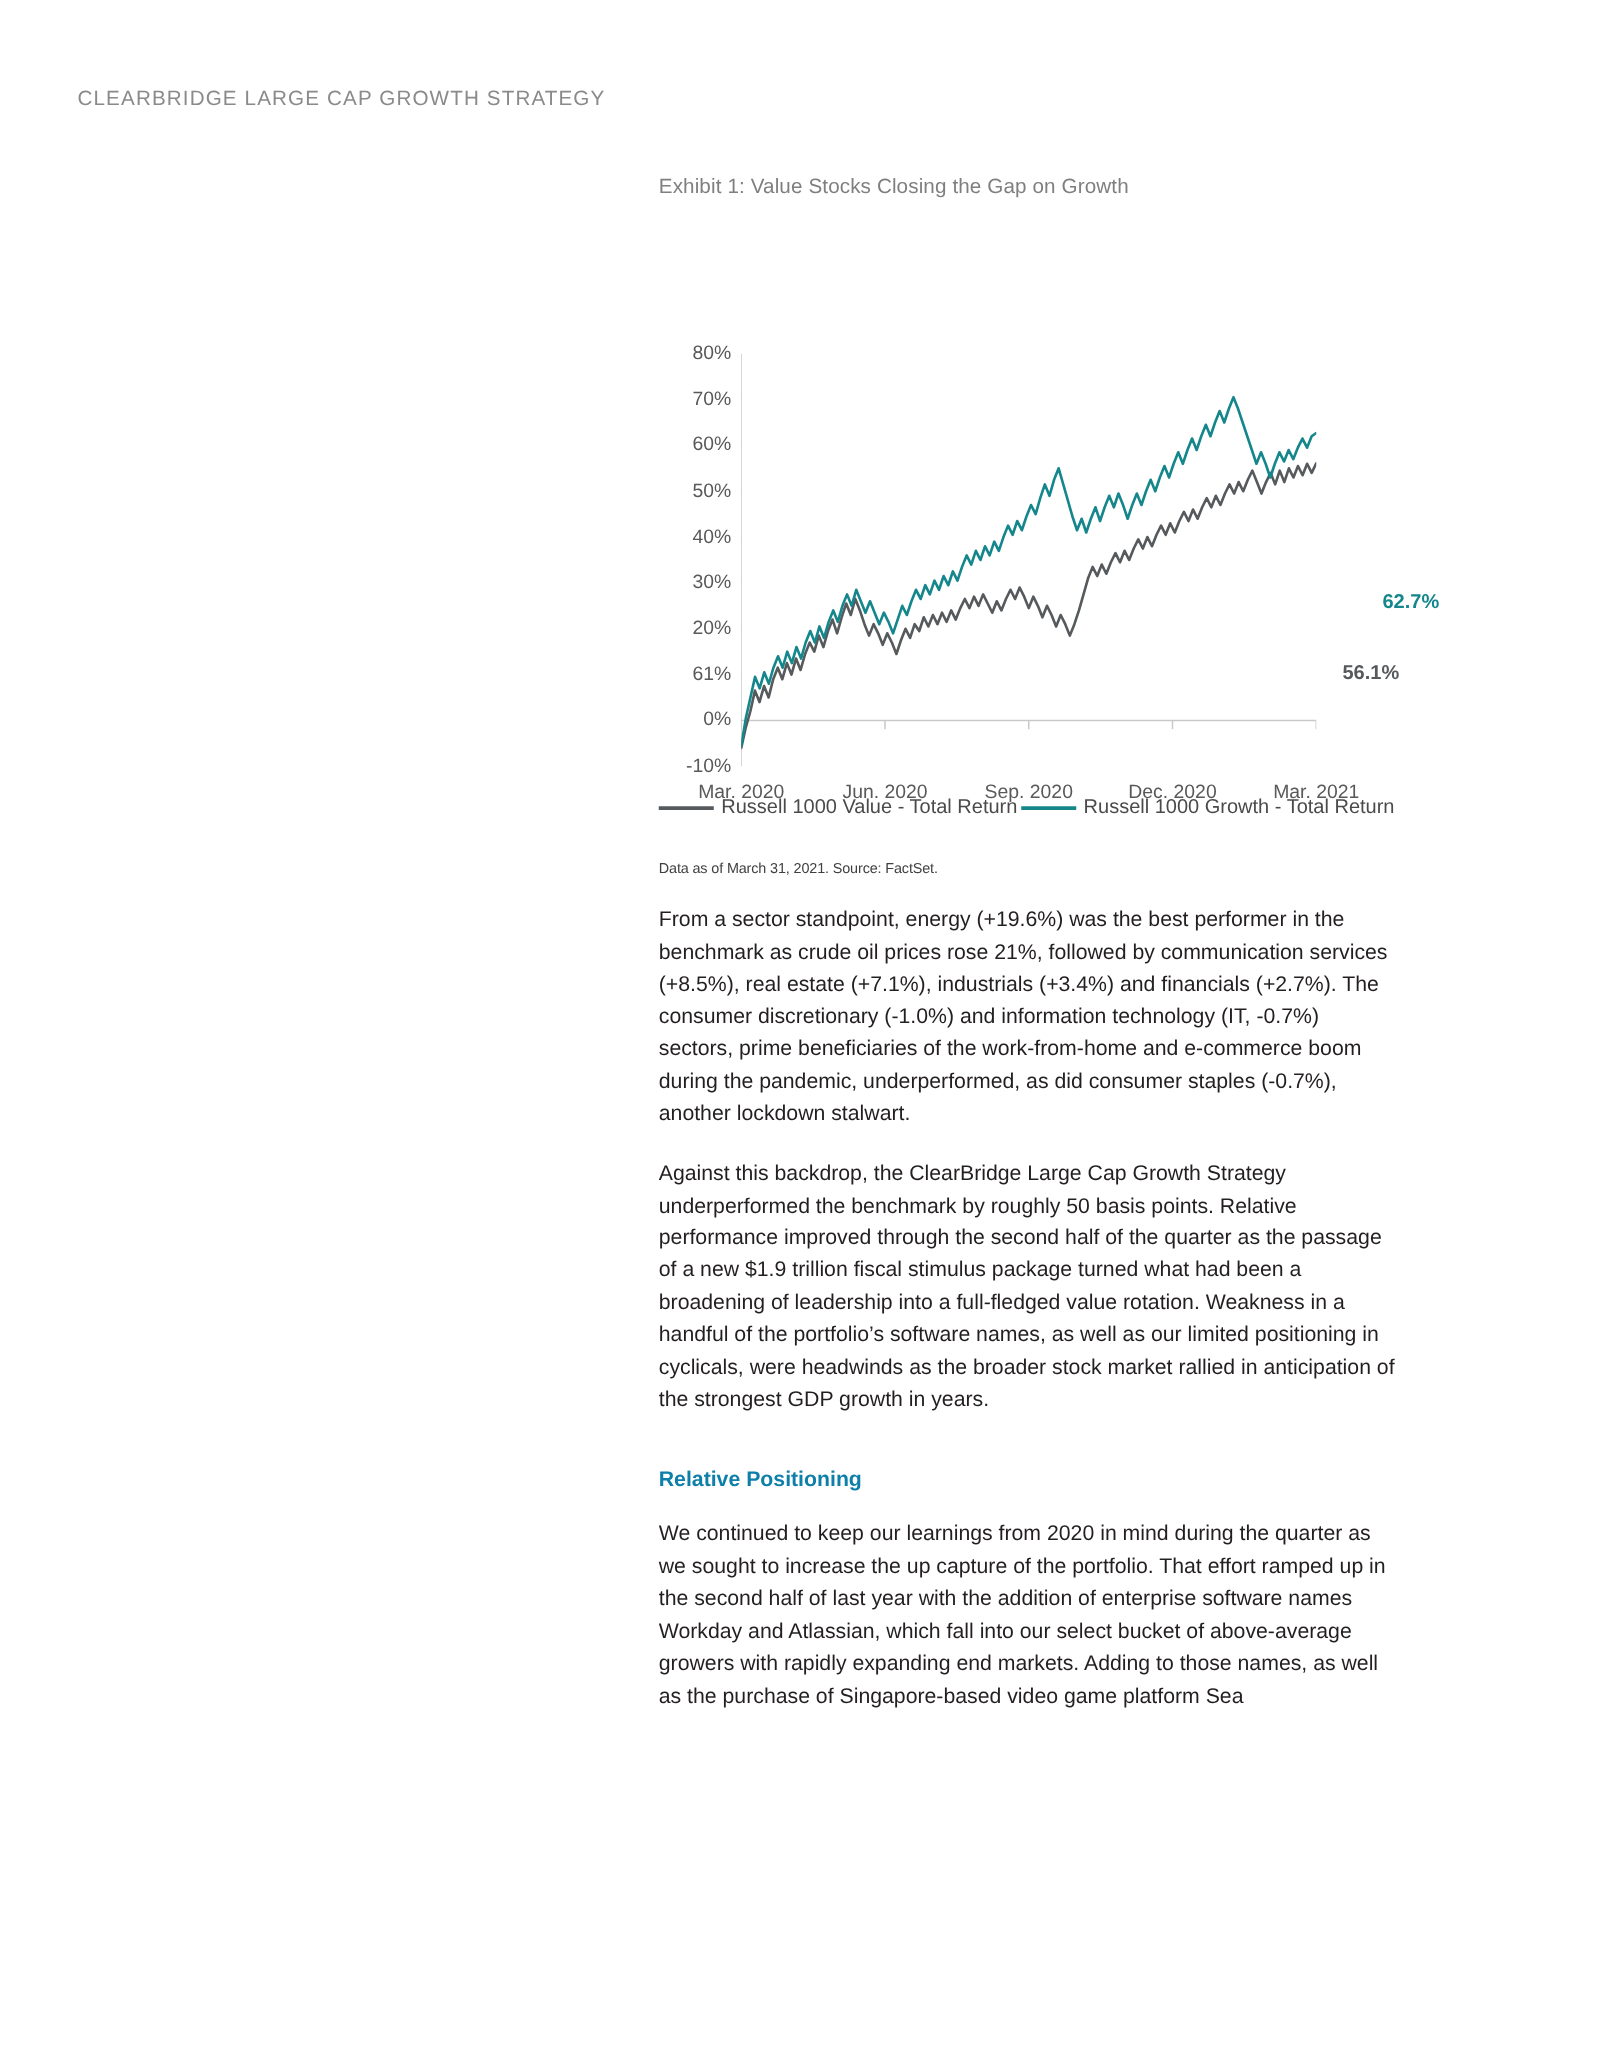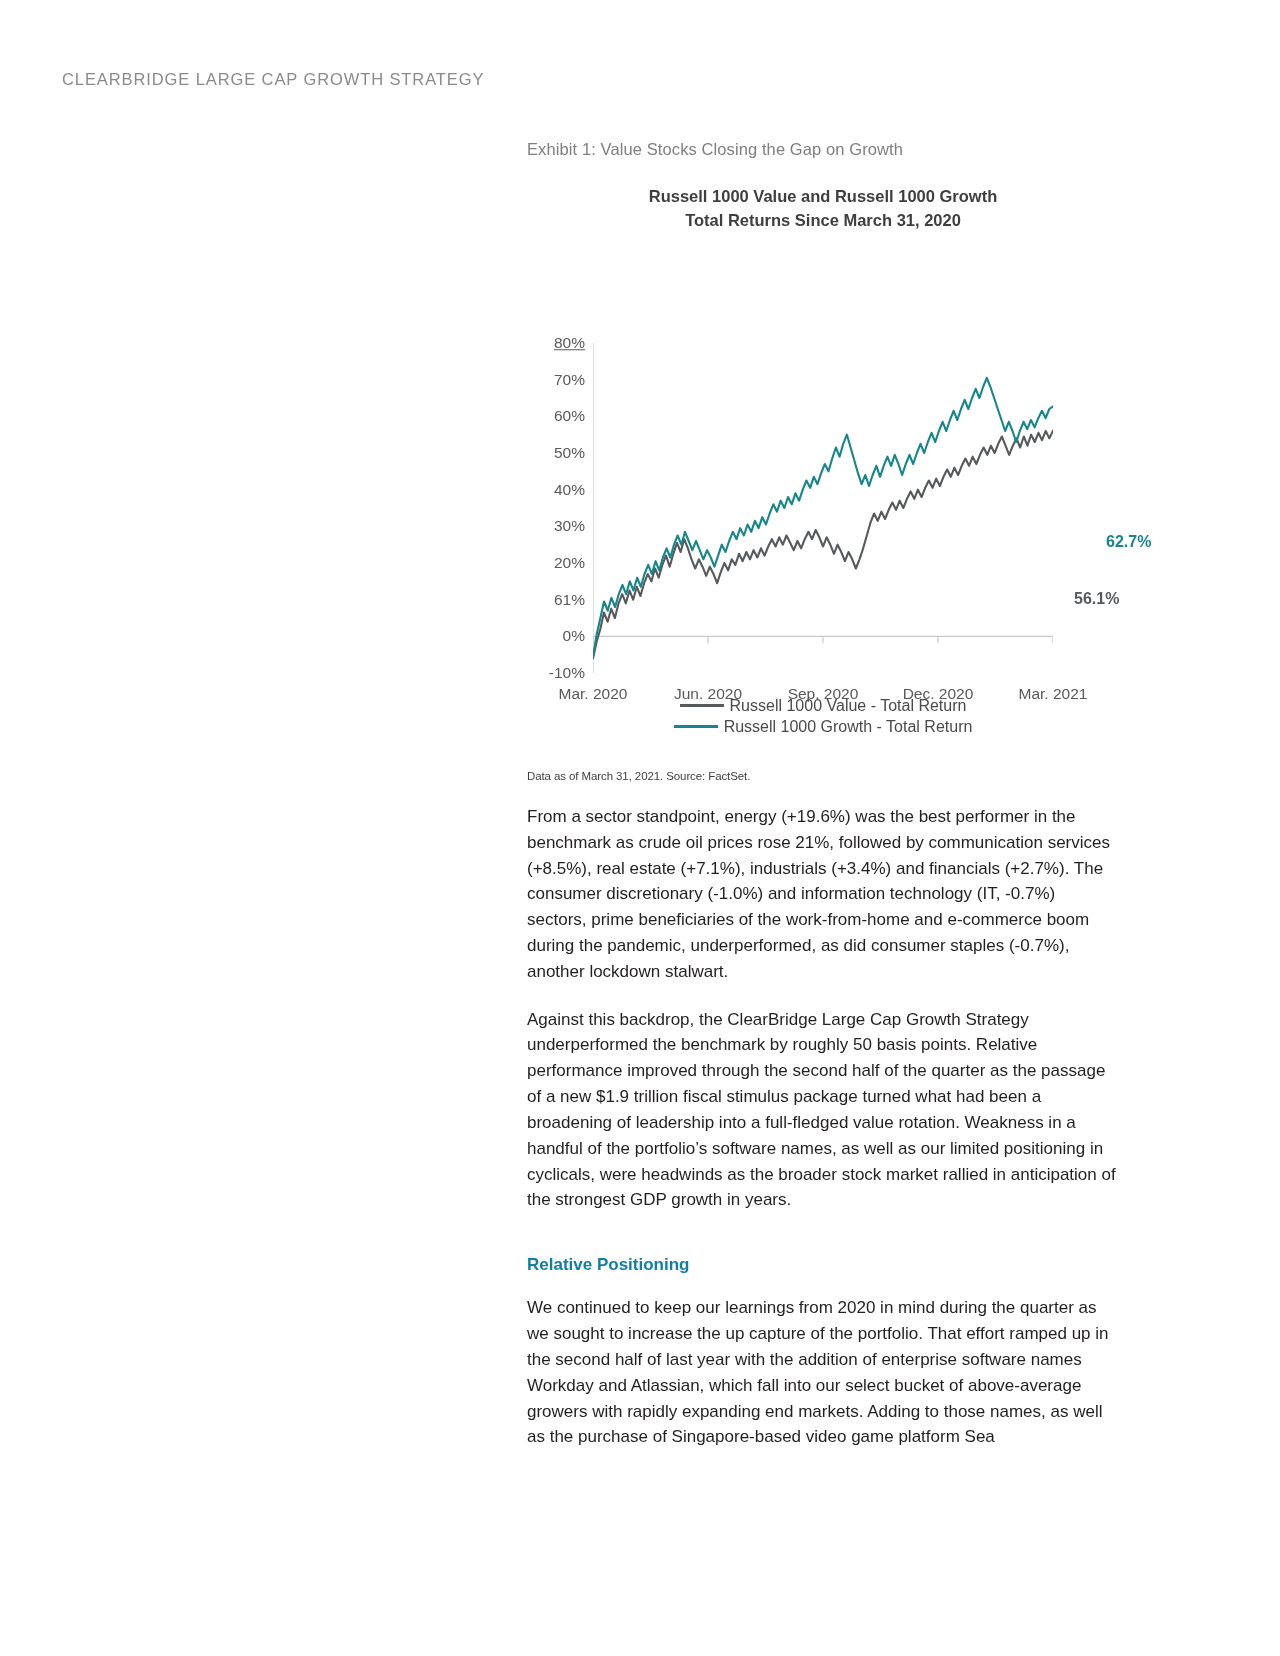--- a/index.html
+++ b/index.html
@@ -104,21 +104,20 @@
   .endlabel {
     position: absolute;
     font-size: 16px;
     font-weight: bold;
     white-space: nowrap;
   }
 
   .legend {
     margin-top: 52px;
     display: flex;
-    flex-direction: column;
     align-items: center;
     gap: 3px;
   }
   .legend-row {
     display: flex;
     align-items: center;
     gap: 0px;
     font-size: 16px;
     color: #4a4a4a;
   }
@@ -157,29 +156,25 @@
 <body>
 
 <div class="page-header">CLEARBRIDGE LARGE CAP GROWTH STRATEGY</div>
 
 <div class="content-col">
 
   <div class="exhibit-caption">Exhibit 1: Value Stocks Closing the Gap on Growth</div>
 
   <div class="chart-block">
 
-    <div class="chart-title">
-      <span>Russell 1000 Value and Russell 1000 Growth</span>
-      <span>Total Returns Since March 31, 2020</span>
-    </div>
 
     <div class="plot-wrap">
 
       <div class="y-labels" id="y-labels">
-          <div style="top: 0px; text-decoration: underline;">80%</div>
+          <div style="top: 0px;">80%</div>
           <div style="top: 36.6667px; text-align: center;">70%</div>
           <div style="top: 73.3333px;">60%</div>
           <div style="top: 110px;">50%</div>
           <div style="top: 146.667px;">40%</div>
           <div style="top: 183.333px;">30%</div>
           <div style="top: 220px;">20%</div>
           <div style="top: 256.667px;">61%</div>
           <div style="top: 293.333px;">0%</div>
           <div style="top: 330px;">-10%</div>
         </div>

